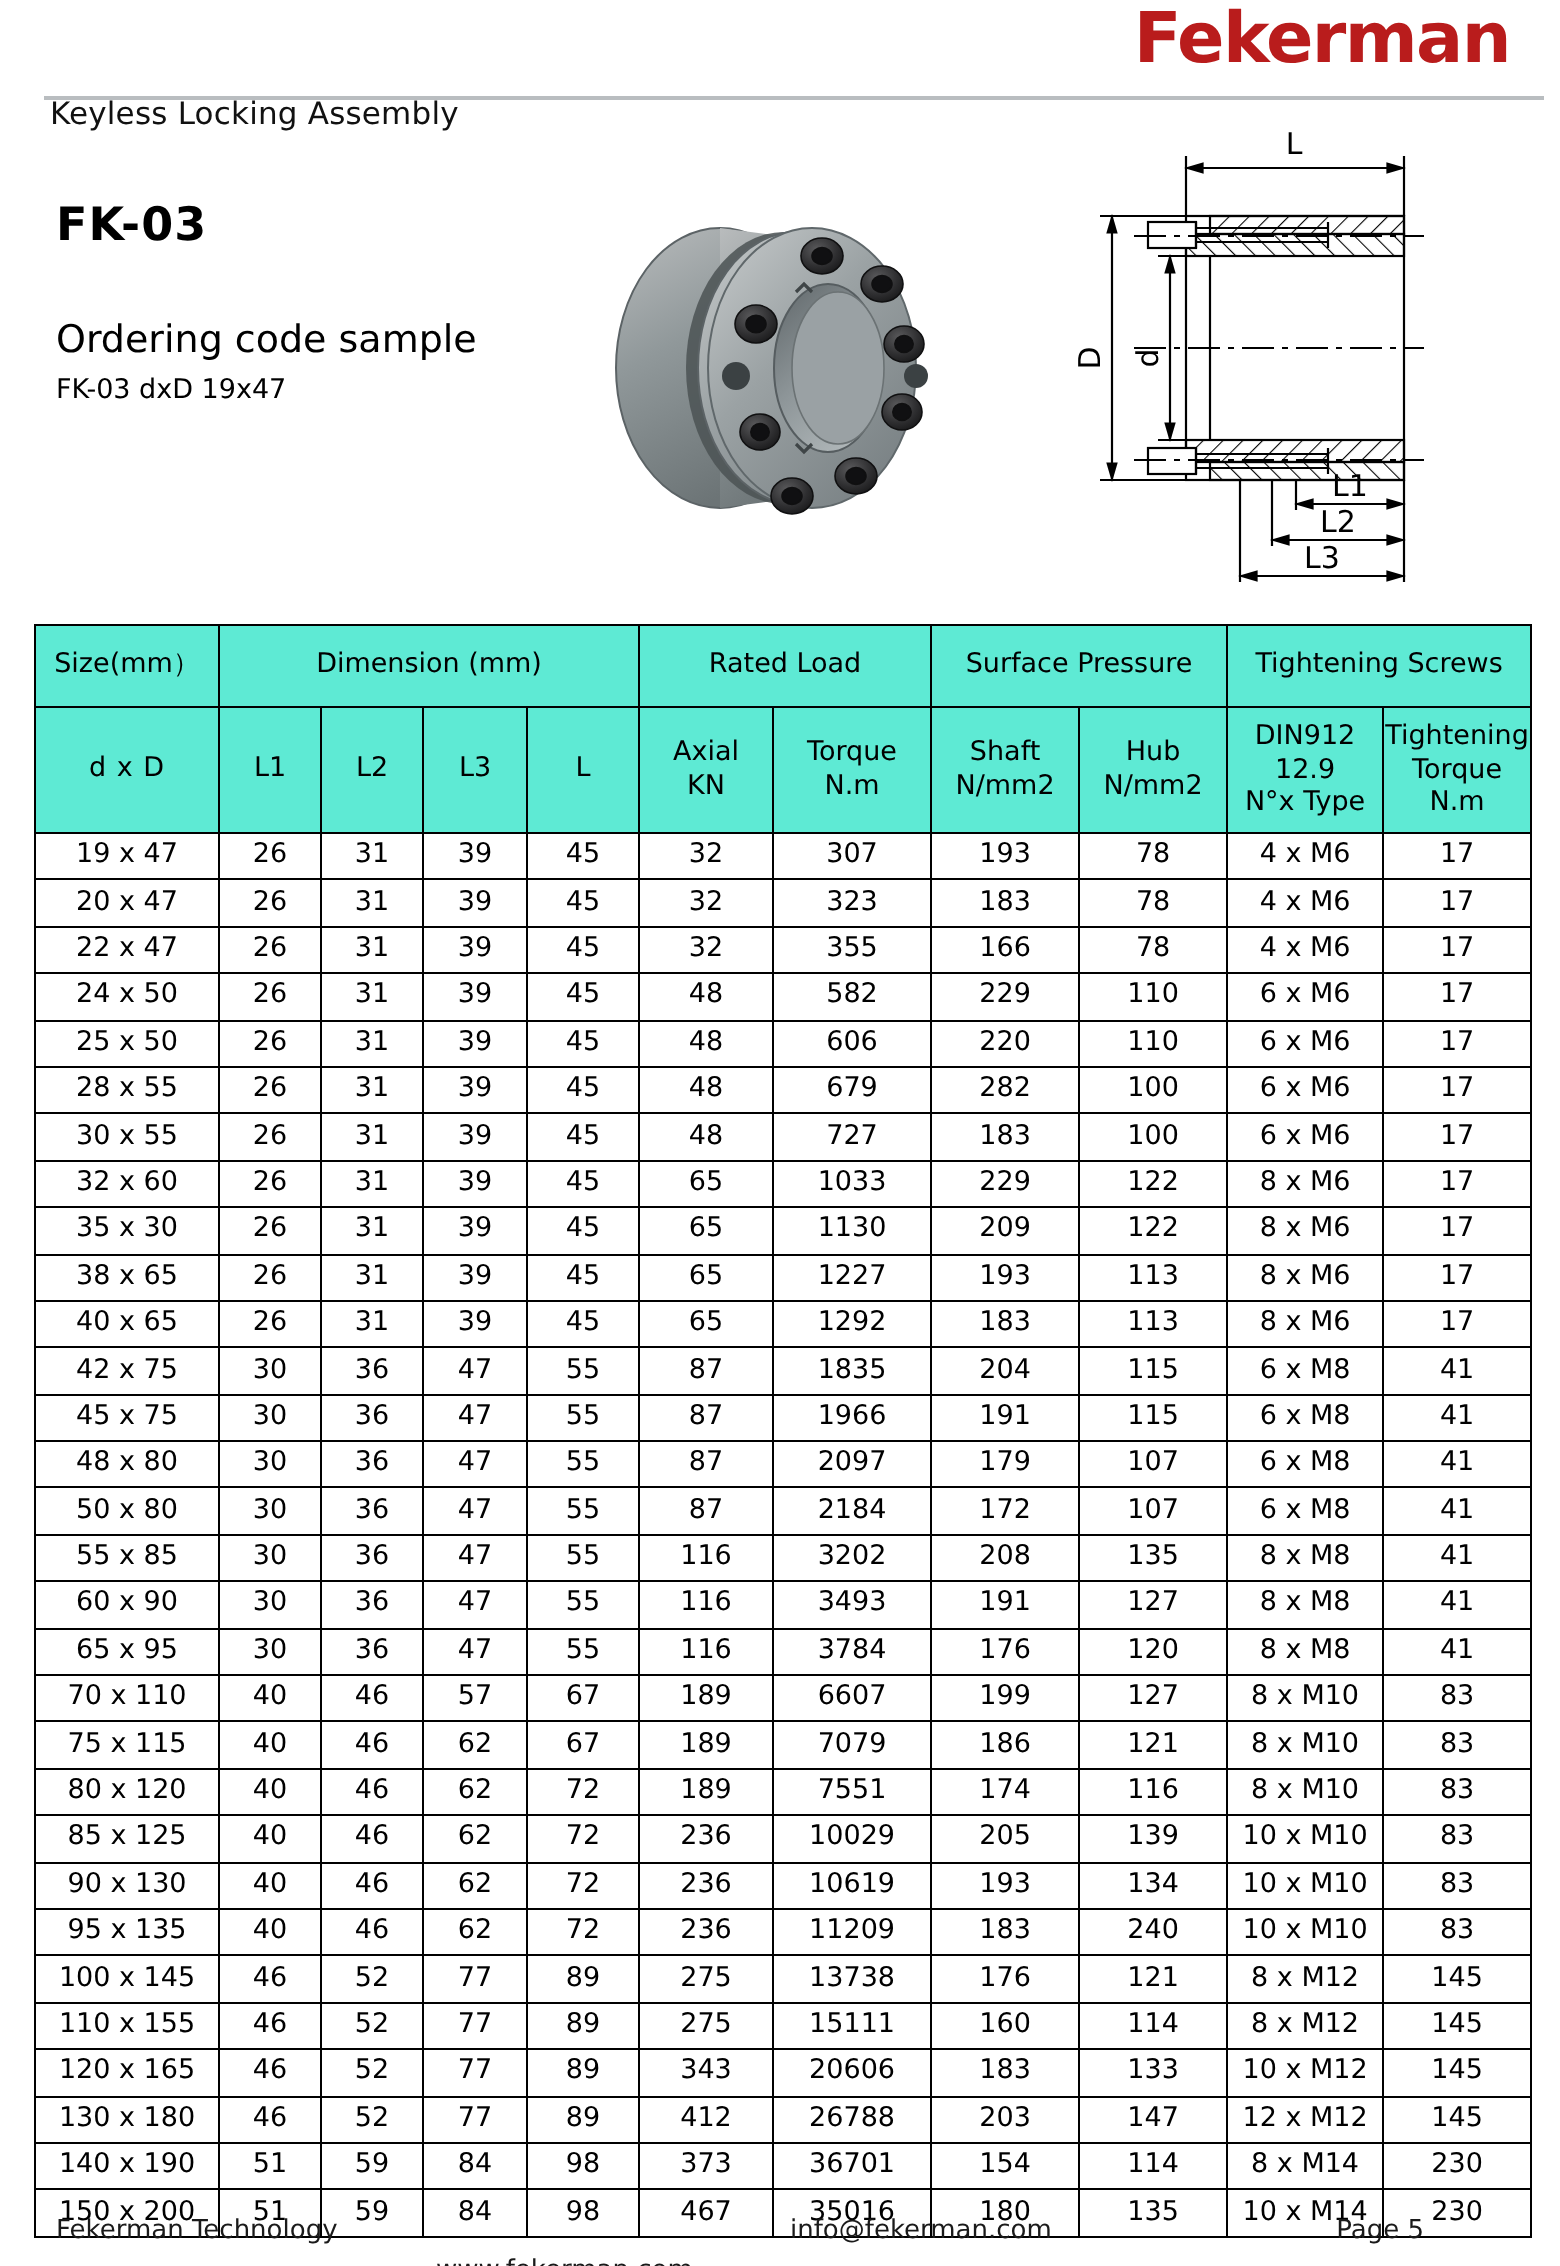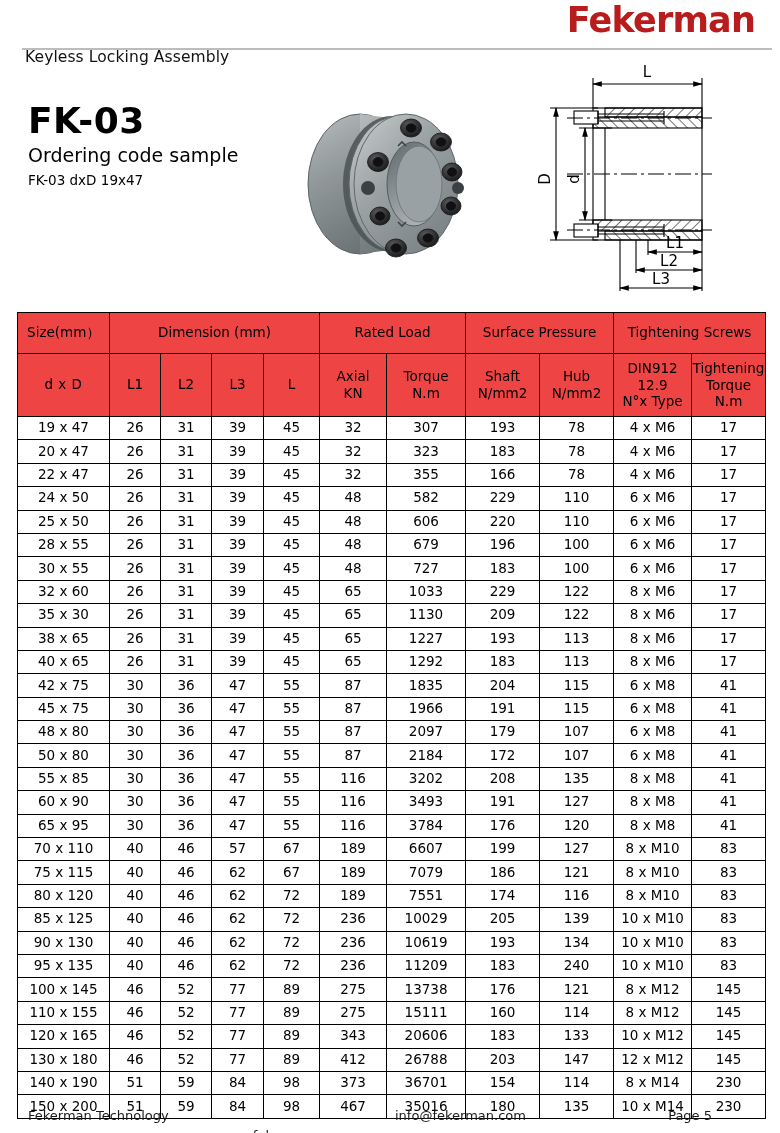--- a/index.html
+++ b/index.html
@@ -57,23 +57,24 @@
     position: relative;
     height: 248px;
   }
   .model-block {
     position: absolute;
     left: 28px;
     top: 48px;
     width: 250px;
   }
   .model-code {
-    font-size: 36px;
+    font-size: 23px;
     font-weight: bold;
     letter-spacing: 0.5px;
+    margin-bottom: 30px;
   }
   .order-label {
     font-size: 19px;
     line-height: 1.55;
   }
   .order-sample {
     font-size: 13.5px;
     line-height: 1.55;
   }
 
@@ -111,21 +112,21 @@
     font-size: 13px;
   }
   table.spec th, table.spec td {
     border: 1px solid #000000;
     text-align: center;
     vertical-align: middle;
     padding: 0;
     line-height: 1.18;
   }
   table.spec thead th {
-    background: #ef4444;
+    background: #5eead4;
     font-weight: normal;
     font-size: 13.5px;
   }
   th.grp { height: 40px; }
   th.sub { height: 62px; }
   th.sizehead {
     font-weight: bold;
     font-size: 15px;
     letter-spacing: 0.5px;
   }
@@ -467,21 +468,21 @@
           <td>17</td>
         </tr>
         <tr>
           <td class="size-cell">28 x 55</td>
           <td>26</td>
           <td>31</td>
           <td>39</td>
           <td>45</td>
           <td>48</td>
           <td>679</td>
-          <td>196</td>
+          <td>282</td>
           <td>100</td>
           <td>6 x M6</td>
           <td>17</td>
         </tr>
         <tr>
           <td class="size-cell">30 x 55</td>
           <td>26</td>
           <td>31</td>
           <td>39</td>
           <td>45</td>

